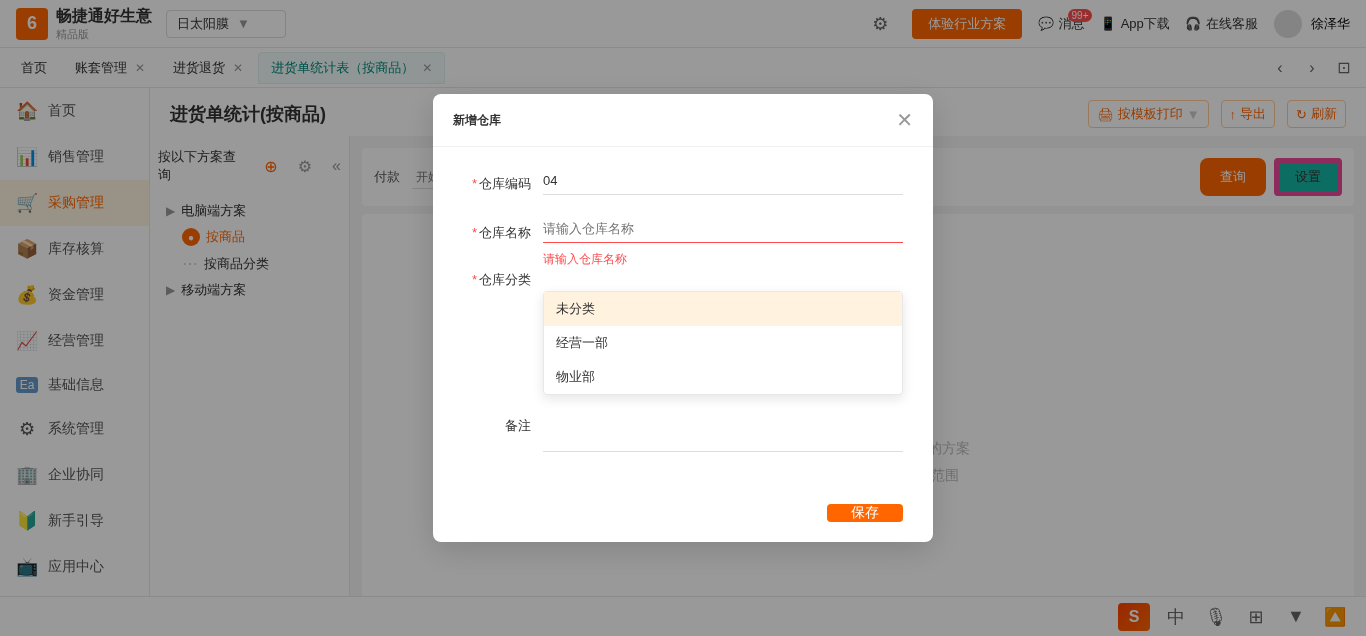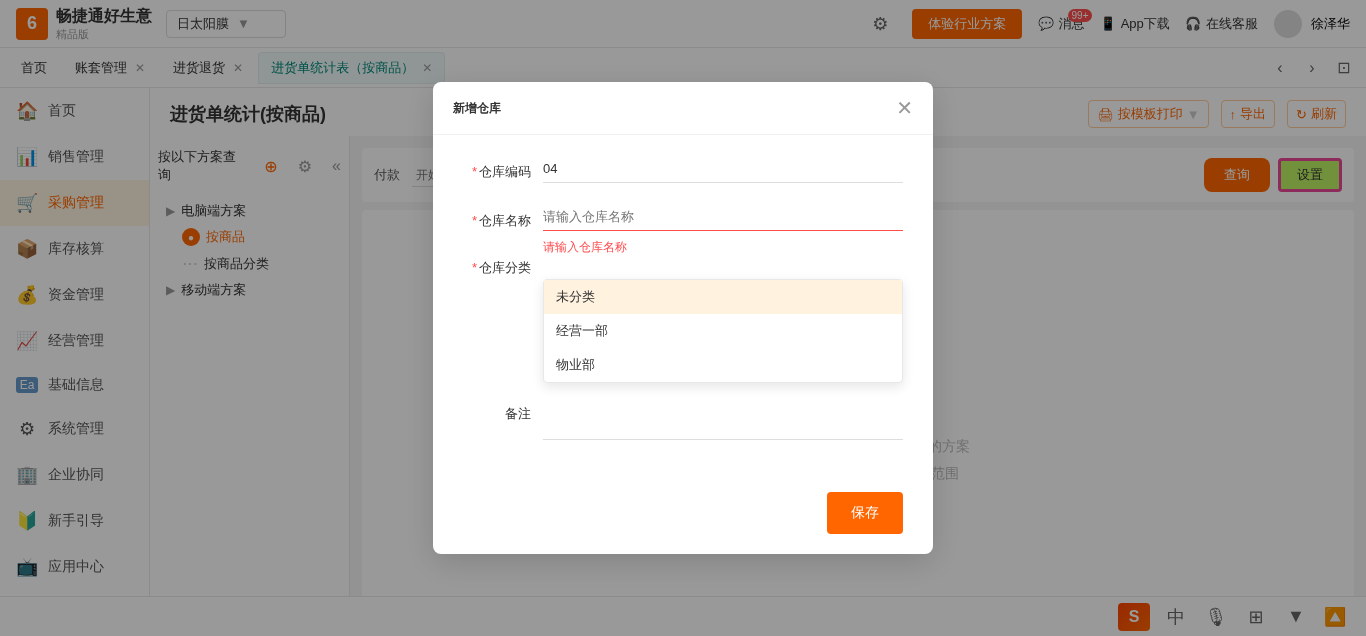--- a/index.html
+++ b/index.html
@@ -278,23 +278,23 @@
     .query-btn {
       background: #ff6600;
       color: #fff;
       border: none;
       border-radius: 8px;
       padding: 6px 20px;
       font-size: 13px;
       cursor: pointer;
     }
     .setting-btn {
-      background: #bef264;
-      color: #333;
-      border: 3px solid #ec4899;
+      background: #14b8a6;
+      color: #333;
+      border: 5px solid #ec4899;
       border-radius: 4px;
       padding: 5px 16px;
       font-size: 13px;
       cursor: pointer;
     }
 
     
     .dialog-overlay {
       position: fixed;
       top: 0; left: 0; right: 0; bottom: 0;
@@ -435,21 +435,21 @@
       padding: 12px 30px 20px;
       display: flex;
       justify-content: flex-end;
       gap: 10px;
     }
     .btn-save {
       background: #ff6600;
       color: #fff;
       border: none;
       border-radius: 4px;
-      padding: 12px 24px;
+      padding: 0 24px;
       font-size: 14px;
       cursor: pointer;
     }
     .select-box {
       border: 1px solid #ddd;
       border-radius: 4px;
       padding: 4px 24px 4px 8px;
       font-size: 13px;
       color: #555;
       position: relative;

